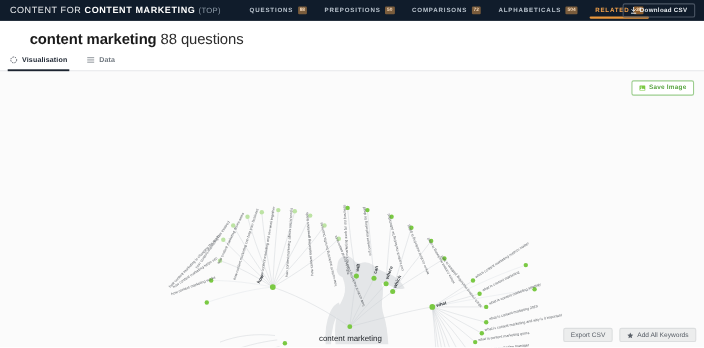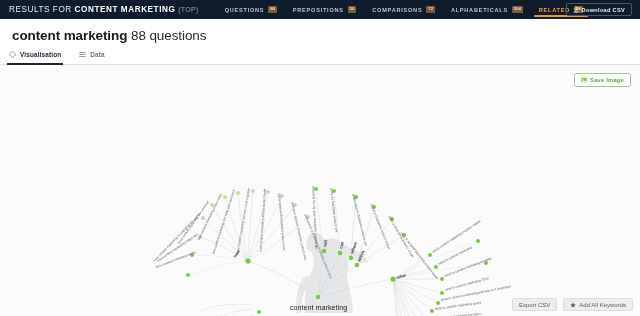--- a/index.html
+++ b/index.html
@@ -74,21 +74,21 @@
     padding: 0 6px;
     border: 1px solid #4a5564;
     border-radius: 2px;
     cursor: pointer;
   }
   .dl-btn .lbl { color: #e9edf1; font-size: 5.6px; font-weight: bold; letter-spacing: .3px; white-space: nowrap; }
   .dl-icon { width: 6px; height: 7px; display: block; }
 
   
   .titlerow {
-    padding: 9px 0 0 12px;
+    padding: 9px 0 0 27px;
     height: 27px;
   }
   .pagetitle { font-size: 13.5px; color: #1a1a1a; letter-spacing: -.1px; }
   .pagetitle .kw { font-weight: bold; }
   .pagetitle .qc { font-weight: normal; color: #2b2b2b; }
 
   
   .viewtabs {
     display: flex; align-items: flex-end;
     height: 19px;
@@ -180,21 +180,21 @@
     font-size: 7.2px;
     fill: #22262b;
   }
   .watermark { fill: #e2e4e6; }
 </style>
 </head>
 <body>
 
 <div class="topbar">
   <div class="results-label">
-    <span>RESULTS FOR</span>
+    <span>CONTENT FOR</span>
     <span class="strong">CONTENT MARKETING</span>
     <span class="top">(TOP)</span>
   </div>
 
   <div class="navtabs">
     <div class="navtab">
       <span class="lbl">QUESTIONS</span>
       <span class="badge">88</span>
     </div>
     <div class="navtab">

